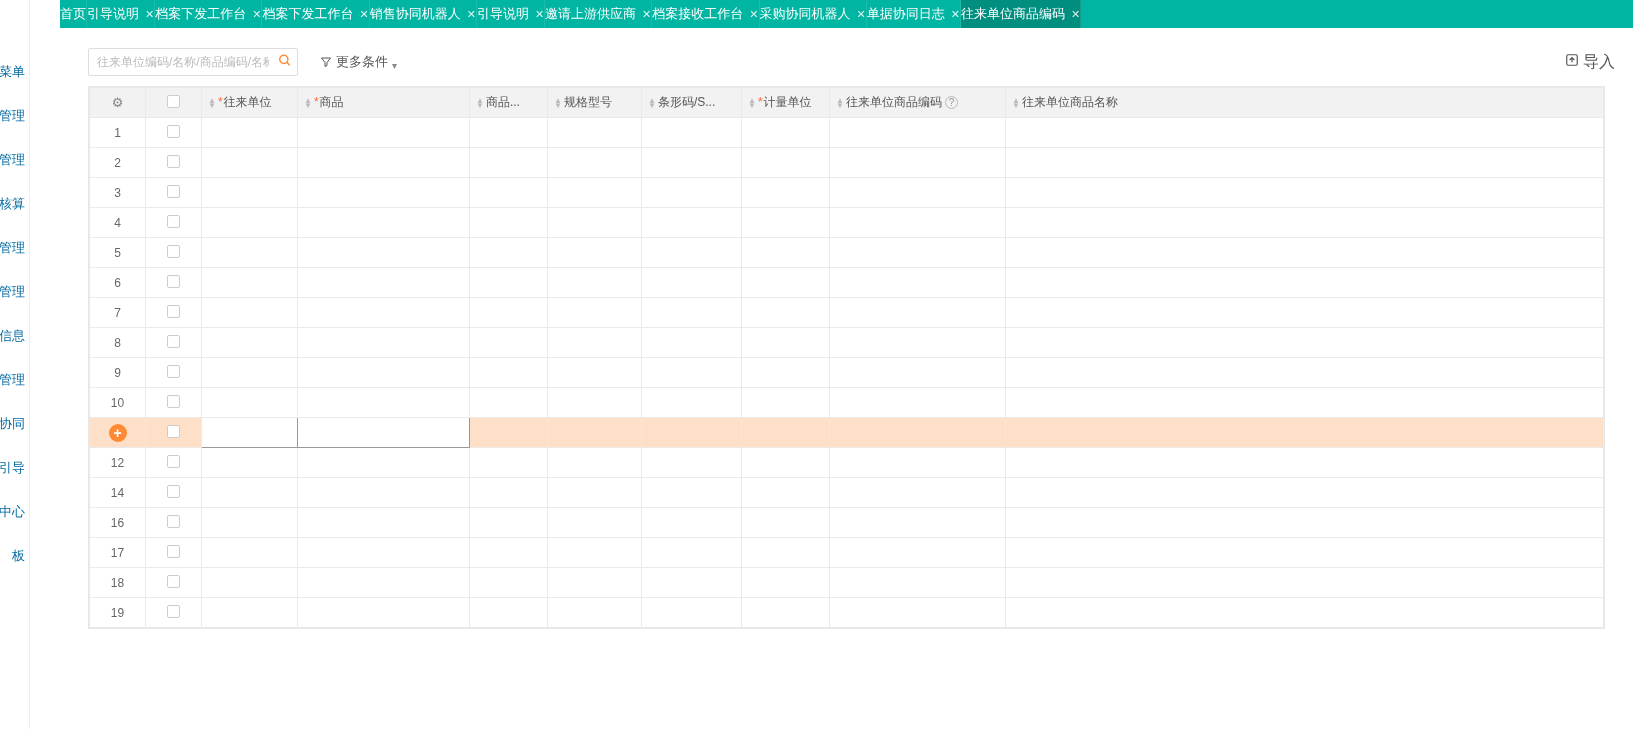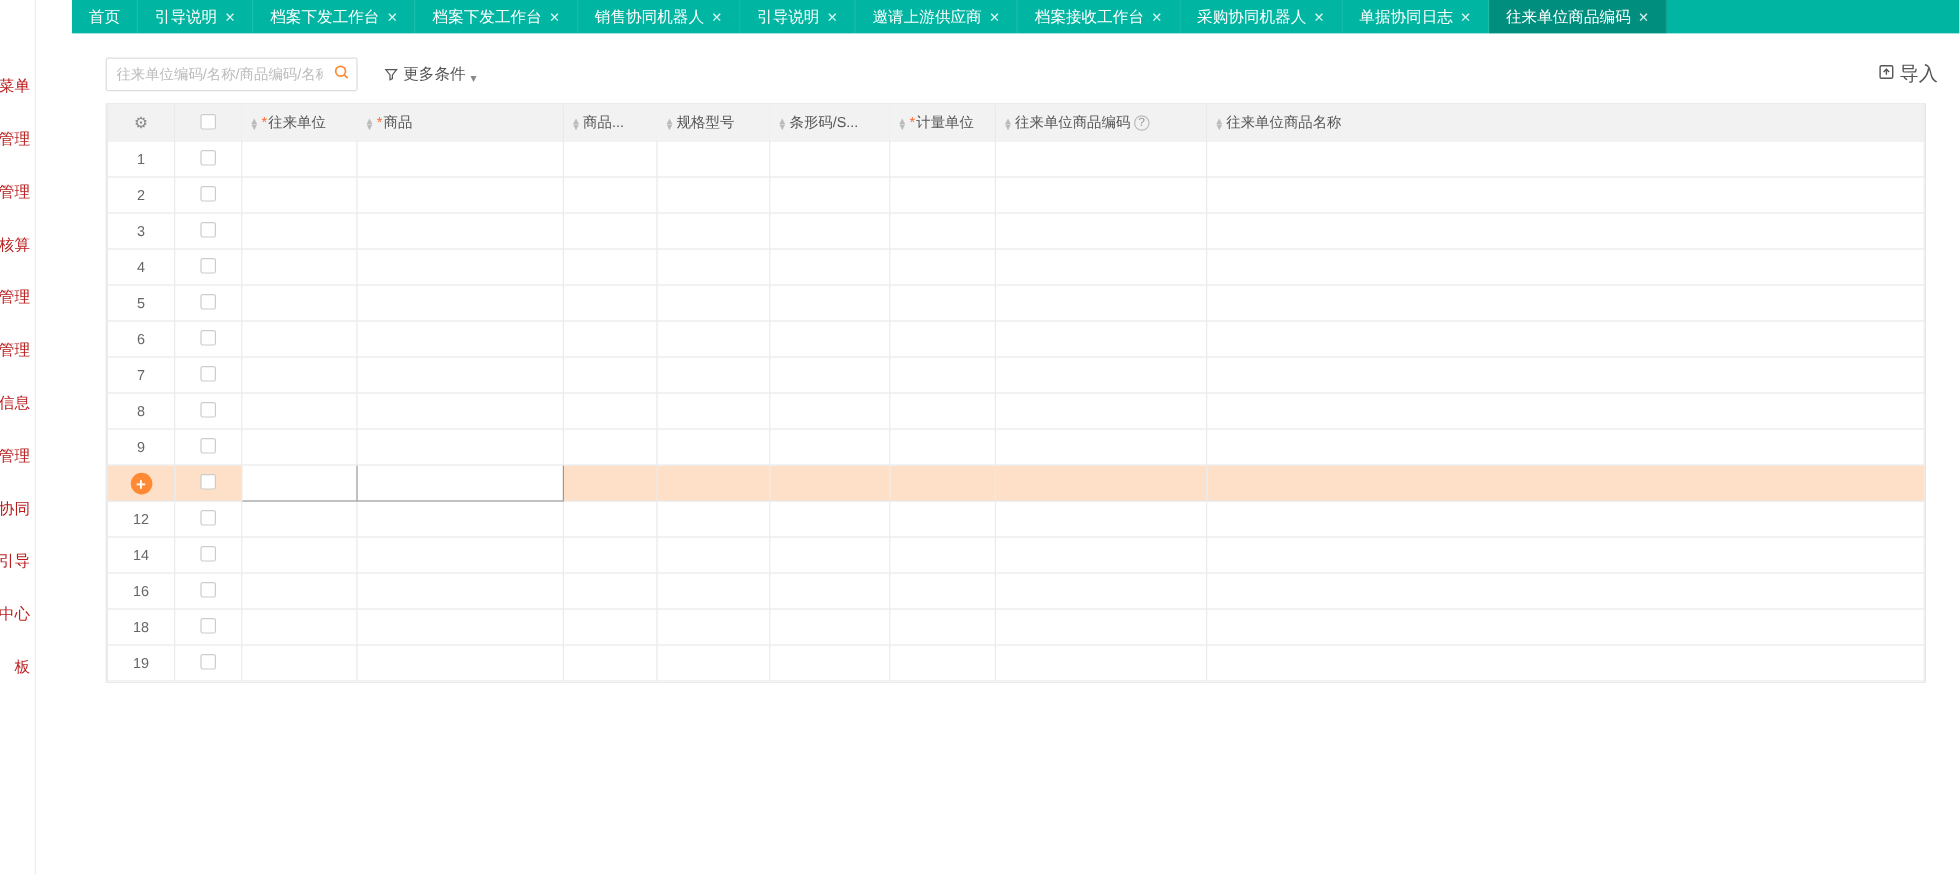--- a/index.html
+++ b/index.html
@@ -1,25 +1,25 @@
 <!DOCTYPE html>
 <html><head>
 <meta charset="utf-8">
 <style>
 * { box-sizing: border-box; margin: 0; padding: 0; }
 body { font-family: "Microsoft YaHei", Arial, sans-serif; font-size: 12px; color: #333; background: #fff; overflow: hidden; width: 1633px; height: 729px; position: relative; }
 
 
 .sidebar { position: absolute; left: 0; top: 0; width: 30px; height: 729px; background: #fff; border-right: 1px solid #eee; padding-top: 60px; }
-.sidebar-item { height: 44px; display: flex; align-items: center; justify-content: flex-end; padding-right: 4px; font-size: 13px; color: #b91c1c; white-space: nowrap; cursor: pointer; }
+.sidebar-item { height: 44px; display: flex; align-items: center; justify-content: flex-end; padding-right: 4px; font-size: 13px; color: #0369a1; white-space: nowrap; cursor: pointer; }
 .sidebar-item:first-child { margin-top: -10px; }
 
 
 .tabbar { position: absolute; left: 60px; top: 0; right: 0; height: 28px; background: #00b5a1; display: flex; align-items: stretch; overflow: hidden; }
-.tab { display: flex; align-items: center; padding: 0 14px; color: #fff; font-size: 13px; cursor: pointer; white-space: nowrap; gap: 6px; border-right: 1px solid rgba(255,255,255,0.1); }
+.tab { display: flex; align-items: center; padding: 0 0; color: #fff; font-size: 13px; cursor: pointer; white-space: nowrap; gap: 6px; border-right: 1px solid rgba(255,255,255,0.1); }
 .tab.active { background: #008f7f; }
 .tab .close { font-size: 11px; opacity: 0.85; }
 
 
 .content { position: absolute; left: 60px; top: 28px; right: 0; bottom: 0; background: #fff; padding-top: 12px; }
 
 
 .toolbar { display: flex; align-items: center; padding: 8px 28px 10px 28px; gap: 22px; }
 .search-wrap { position: relative; width: 210px; }
 .search-input { width: 100%; height: 28px; border: 1px solid #ddd; border-radius: 2px; padding: 0 28px 0 8px; font-size: 12px; color: #888; outline: none; }
@@ -313,20 +313,32 @@
             <td class="col-chk"><span class="chkbox"></span></td>
             <td class="col-partner"></td>
             <td class="col-product"></td>
             <td class="col-pcode"></td>
             <td class="col-spec"></td>
             <td class="col-barcode"></td>
             <td class="col-unit"></td>
             <td class="col-pnum"></td>
             <td class="col-pname"></td>
           </tr>
+          <tr>
+            <td class="col-idx">10</td>
+            <td class="col-chk"><span class="chkbox"></span></td>
+            <td class="col-partner"></td>
+            <td class="col-product"></td>
+            <td class="col-pcode"></td>
+            <td class="col-spec"></td>
+            <td class="col-barcode"></td>
+            <td class="col-unit"></td>
+            <td class="col-pnum"></td>
+            <td class="col-pname"></td>
+          </tr>
           <tr class="highlight">
             <td class="col-idx"><span class="add-badge">+</span></td>
             <td class="col-chk"><span class="chkbox"></span></td>
             <td class="col-partner cell-edit"></td>
             <td class="col-product cell-edit"></td>
             <td class="col-pcode"></td>
             <td class="col-spec"></td>
             <td class="col-barcode"></td>
             <td class="col-unit"></td>
             <td class="col-pnum"></td>
@@ -351,20 +363,32 @@
             <td class="col-product"></td>
             <td class="col-pcode"></td>
             <td class="col-spec"></td>
             <td class="col-barcode"></td>
             <td class="col-unit"></td>
             <td class="col-pnum"></td>
             <td class="col-pname"></td>
           </tr>
           <tr>
             <td class="col-idx">16</td>
+            <td class="col-chk"><span class="chkbox"></span></td>
+            <td class="col-partner"></td>
+            <td class="col-product"></td>
+            <td class="col-pcode"></td>
+            <td class="col-spec"></td>
+            <td class="col-barcode"></td>
+            <td class="col-unit"></td>
+            <td class="col-pnum"></td>
+            <td class="col-pname"></td>
+          </tr>
+          <tr>
+            <td class="col-idx">17</td>
             <td class="col-chk"><span class="chkbox"></span></td>
             <td class="col-partner"></td>
             <td class="col-product"></td>
             <td class="col-pcode"></td>
             <td class="col-spec"></td>
             <td class="col-barcode"></td>
             <td class="col-unit"></td>
             <td class="col-pnum"></td>
             <td class="col-pname"></td>
           </tr>

